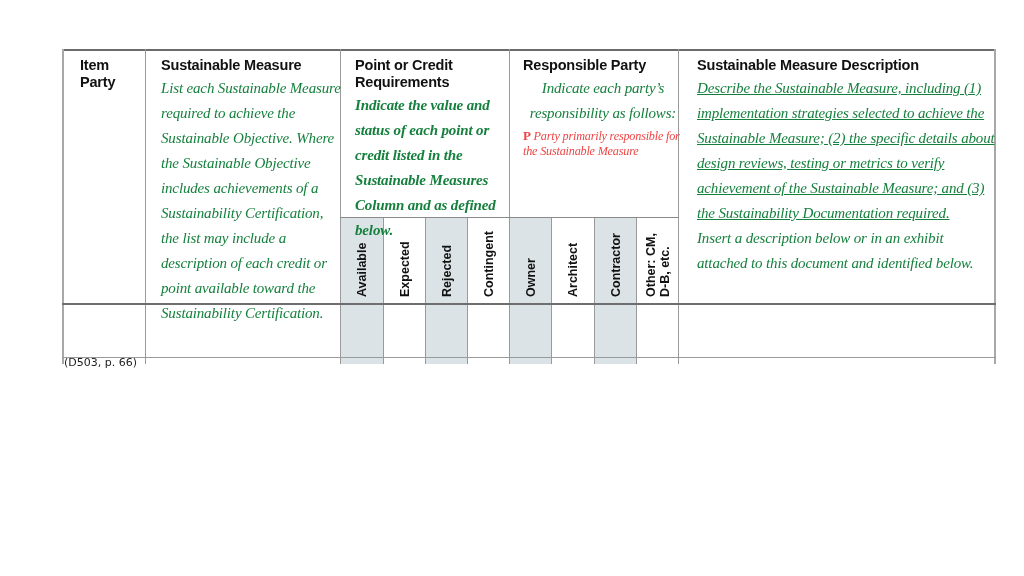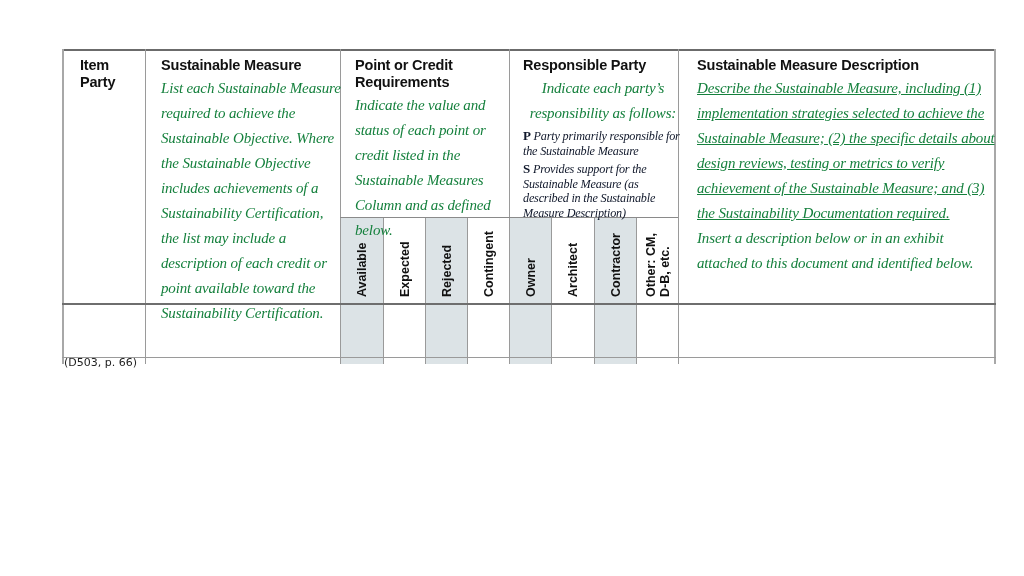--- a/index.html
+++ b/index.html
@@ -62,21 +62,21 @@
       font-size: 15px;
       line-height: 25px;
       color: #15803d;
       letter-spacing: -0.15px;
     }
     .h-small {
       font-family: "Liberation Serif", serif;
       font-style: italic;
       font-size: 12.2px;
       line-height: 14.6px;
-      color: #0f172a;
+      color: #ef4444;
       letter-spacing: -0.2px;
     }
     .h-small b {
       font-style: normal;
       font-weight: bold;
       font-size: 13px;
     }
     .para { margin: 0; }
     .sub {
       position: absolute;
@@ -153,33 +153,29 @@
     <div class="h-title">Party</div>
   </div>
 
   <div class="cell" style="left:93px; top:8px; width:180px;">
     <div class="h-title">Sustainable Measure</div>
     <p class="para h-desc" style="margin-top:2px;">List each Sustainable Measure required to achieve the Sustainable Objective. Where the Sustainable Objective includes achievements of a Sustainability Certification, the list may include a description of each credit or point available toward the Sustainability Certification.</p>
   </div>
 
   <div class="cell" style="left:287px; top:8px; width:158px;">
     <div class="h-title" style="width:120px;">Point or Credit Requirements</div>
-    <p class="para h-desc" style="margin-top:2px;">Indicate the value and status of each point or credit listed in the Sustainable Measures Column and as defined below.</p>
+    <p class="para h-desc" style="margin-top:2px;font-weight:bold;">Indicate the value and status of each point or credit listed in the Sustainable Measures Column and as defined below.</p>
   </div>
 
   <div class="cell" style="left:455px; top:8px; width:160px;">
     <div class="h-title">Responsible Party</div>
     <p class="para h-desc" style="margin-top:2px;text-align:center;">Indicate each party’s responsibility as follows:</p>
     <p class="para h-small" style="margin-top:3px;">
       <b>P</b>
       <span>Party primarily responsible for the Sustainable Measure</span>
-    </p>
-    <p class="para h-small" style="margin-top:4px;">
-      <b>S</b>
-      <span>Provides support for the Sustainable Measure (as described in the Sustainable Measure Description)</span>
     </p>
   </div>
 
   <div class="cell" style="left:629px; top:8px; width:300px;">
     <div class="h-title">Sustainable Measure Description</div>
     <p class="para h-desc" style="margin-top:2px;text-decoration:underline;">Describe the Sustainable Measure, including (1) implementation strategies selected to achieve the Sustainable Measure; (2) the specific details about design reviews, testing or metrics to verify achievement of the Sustainable Measure; and (3) the Sustainability Documentation required.</p>
     <p class="para h-desc">Insert a description below or in an exhibit attached to this document and identified below.</p>
   </div>
 
   <div class="sub" style="left:279px;">

